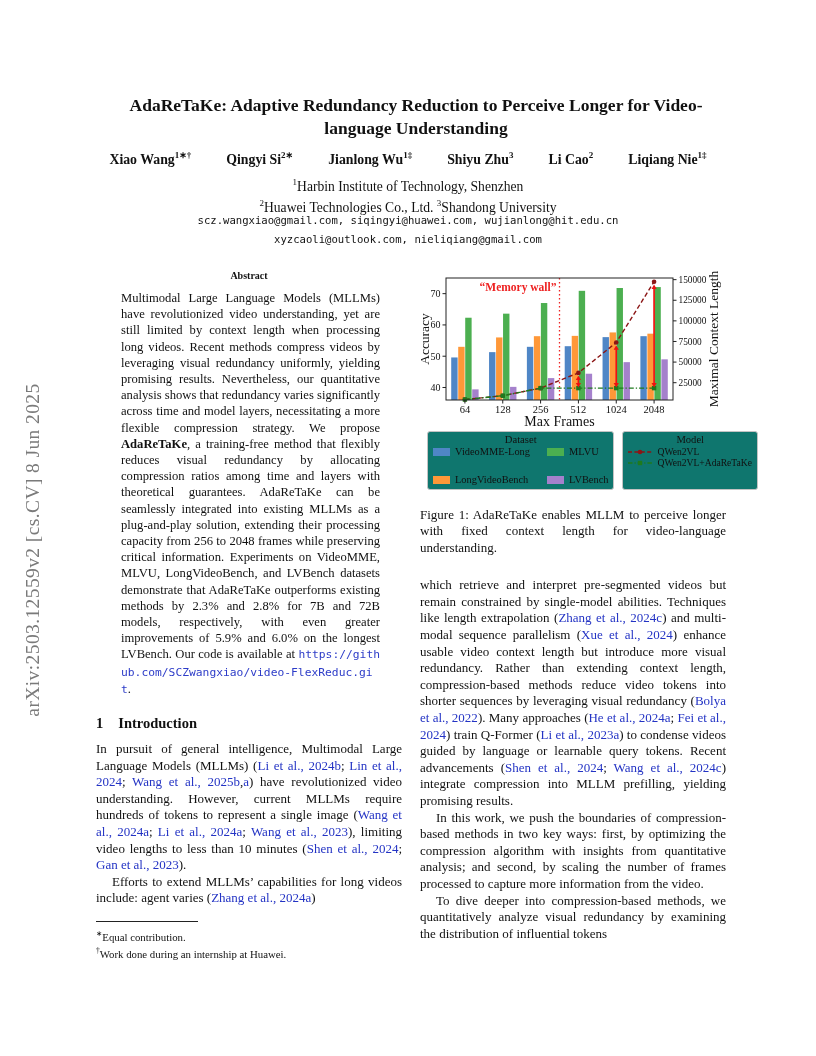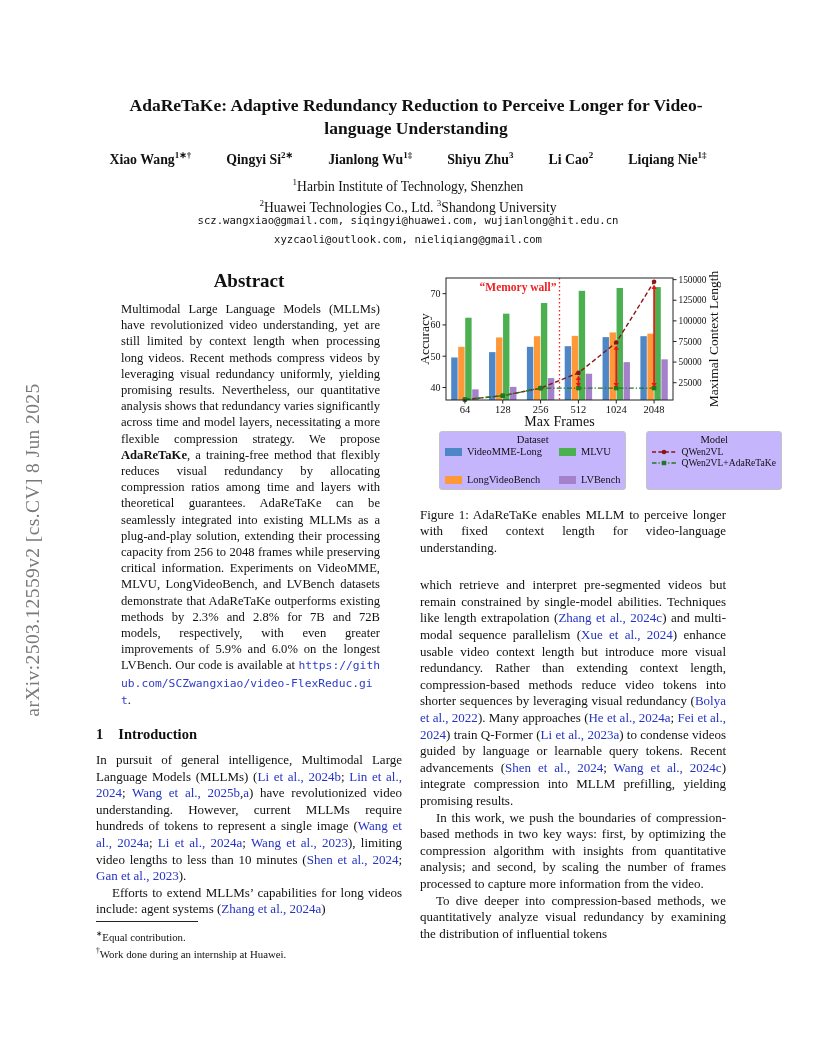--- a/index.html
+++ b/index.html
@@ -17,40 +17,40 @@
   .authors sup{font-size:9px;font-weight:bold;}
   .affils{position:absolute;top:174px;left:48px;width:720px;text-align:center;
       font-size:13.6px;line-height:17.5px;}
   .affils sup{font-size:9px;}
   .emails{position:absolute;top:211px;left:48px;width:720px;text-align:center;
       font-family:"DejaVu Sans Mono", monospace;font-size:10.6px;line-height:18.5px;}
   
   .col{position:absolute;top:266px;width:306px;}
   .col-left{left:96px;}
   .col-right{left:420px;}
-  .abs-head{text-align:center;font-size:19px;font-weight:bold;margin:4px 0 9px 0;}
+  .abs-head{text-align:center;font-size:10px;font-weight:bold;margin:4px 0 9px 0;}
   .abstract{margin:0 22px 12px 25px;text-align:justify;font-size:12.6px;line-height:16.2px;}
   .sec-head{font-size:14.5px;font-weight:bold;margin:17px 0 9px 0;}
   .sec-head .sec-num{margin-right:15px;}
   .body-p{margin:0;text-align:justify;font-size:13px;line-height:16.6px;}
   .body-p.indent{text-indent:16px;}
   .cite{color:var(--cite,#2333c4);}
   .linkseg{font-family:"DejaVu Sans Mono", monospace;color:var(--link,#2d3cc8);
       font-size:11.3px;word-break:break-all;}
   .bseg{font-weight:bold;}
   
   .footnotes{position:absolute;left:96px;top:921px;width:306px;}
   .fn-rule{width:102px;border-top:1px solid #222;margin-bottom:5px;}
   .fn{font-size:10.8px;line-height:14.4px;}
   .fn sup{font-size:7.5px;}
   
   figure{margin:0;padding:0;}
   #chart{display:block;margin-top:3px;}
   .legend-row{display:flex;gap:8px;margin:2px 0 0 7px;}
-  .lg-box{border:1px solid #c3c3c3;border-radius:3px;background:#c4b5fd;padding:2px 5px 4px 5px;margin-left:12px;}
+  .lg-box{border:1px solid #c3c3c3;border-radius:3px;background:#0f766e;padding:2px 5px 4px 5px;}
   .lg-title{text-align:center;font-size:10.6px;margin-bottom:1px;}
   .lg-grid{display:grid;grid-template-rows:repeat(2,auto);grid-auto-flow:column;column-gap:12px;row-gap:2px;gap:17px;}
   .lg-item{display:flex;align-items:center;gap:5px;font-size:10.4px;white-space:nowrap;}
   .lg-swatch{width:17px;height:8px;display:inline-block;}
   .lg-model .lg-item{font-size:9.6px;}
   figcaption{margin-top:17px;font-size:13px;line-height:16.4px;text-align:justify;}
   .right-body{margin-top:21px;}
 </style>
 </head>
 <body>
@@ -76,21 +76,21 @@
       <div>scz.wangxiao@gmail.com, siqingyi@huawei.com, wujianlong@hit.edu.cn</div>
       <div>xyzcaoli@outlook.com, nieliqiang@gmail.com</div>
     </div>
 
   <section class="col col-left">
     <h2 class="abs-head">Abstract</h2>
     <p class="abstract" id="abstract-body"><span>Multimodal Large Language Models (MLLMs) have revolutionized video understanding, yet are still limited by context length when processing long videos. Recent methods compress videos by leveraging visual redundancy uniformly, yielding promising results. Nevertheless, our quantitative analysis shows that redundancy varies significantly across time and model layers, necessitating a more flexible compression strategy. We propose </span><span class="bseg">AdaReTaKe</span><span>, a training-free method that flexibly reduces visual redundancy by allocating compression ratios among time and layers with theoretical guarantees. AdaReTaKe can be seamlessly integrated into existing MLLMs as a plug-and-play solution, extending their processing capacity from 256 to 2048 frames while preserving critical information. Experiments on VideoMME, MLVU, LongVideoBench, and LVBench datasets demonstrate that AdaReTaKe outperforms existing methods by 2.3% and 2.8% for 7B and 72B models, respectively, with even greater improvements of 5.9% and 6.0% on the longest LVBench. Our code is available at </span><span class="linkseg">https://github.com/SCZwangxiao/video-FlexReduc.git</span><span>.</span></p>
     <h2 class="sec-head"><span class="sec-num">1</span><span>Introduction</span></h2>
     <div id="left-paras">
         <p class="body-p"><span>In pursuit of general intelligence, Multimodal Large Language Models (MLLMs) (</span><span class="cite">Li et al., 2024b</span><span>; </span><span class="cite">Lin et al., 2024</span><span>; </span><span class="cite">Wang et al., 2025b</span><span>,</span><span class="cite">a</span><span>) have revolutionized video understanding. However, current MLLMs require hundreds of tokens to represent a single image (</span><span class="cite">Wang et al., 2024a</span><span>; </span><span class="cite">Li et al., 2024a</span><span>; </span><span class="cite">Wang et al., 2023</span><span>), limiting video lengths to less than 10 minutes (</span><span class="cite">Shen et al., 2024</span><span>; </span><span class="cite">Gan et al., 2023</span><span>).</span></p>
-        <p class="body-p indent"><span>Efforts to extend MLLMs’ capabilities for long videos include: agent systems (</span><span class="cite">Zhang et al., 2024a</span><span>)</span></p>
+        <p class="body-p indent"><span>Efforts to extend MLLMs’ capabilities for long videos include: agent varies (</span><span class="cite">Zhang et al., 2024a</span><span>)</span></p>
       </div>
   </section>
 
   <div class="footnotes">
     <div class="fn-rule"></div>
     <div id="fn-list">
         <div class="fn"><sup>∗</sup>Equal contribution.</div>
         <div class="fn"><sup>†</sup>Work done during an internship at Huawei.</div>
       </div>
   </div>

